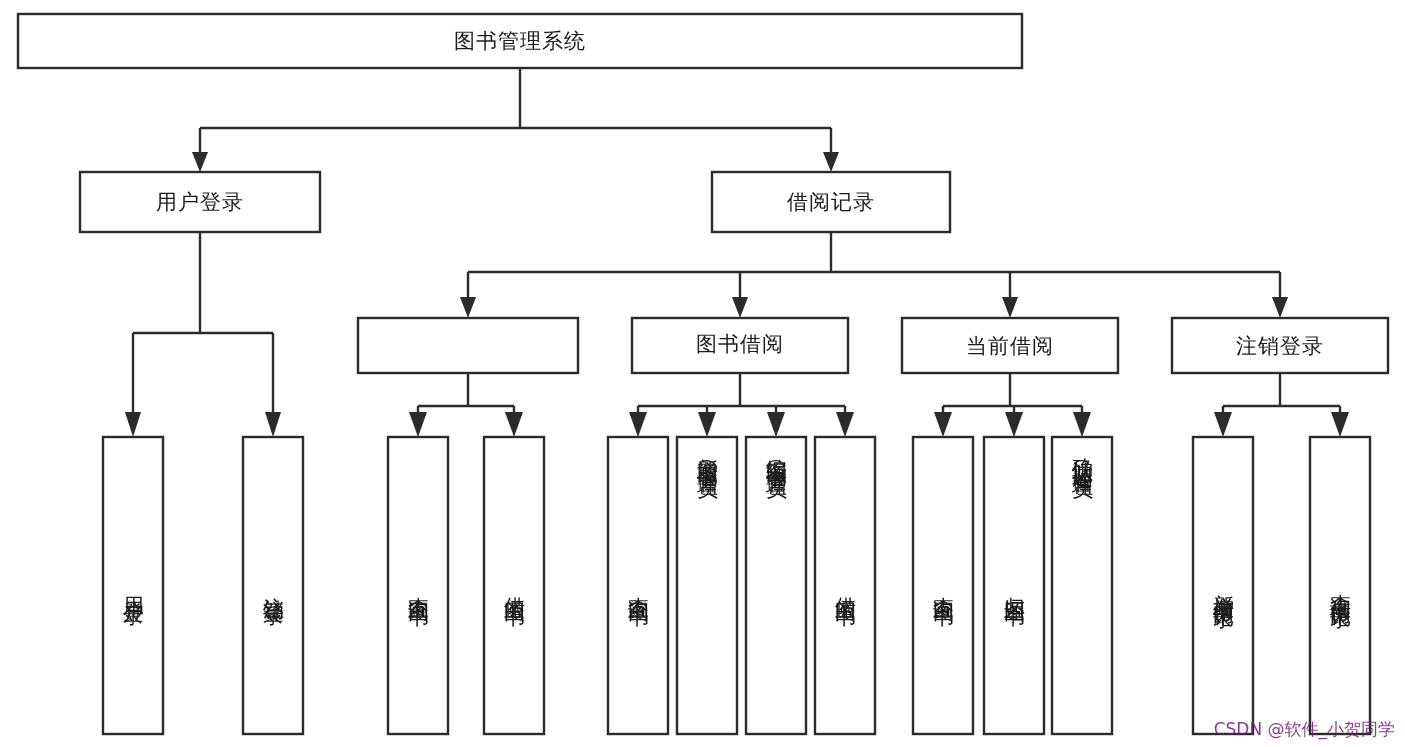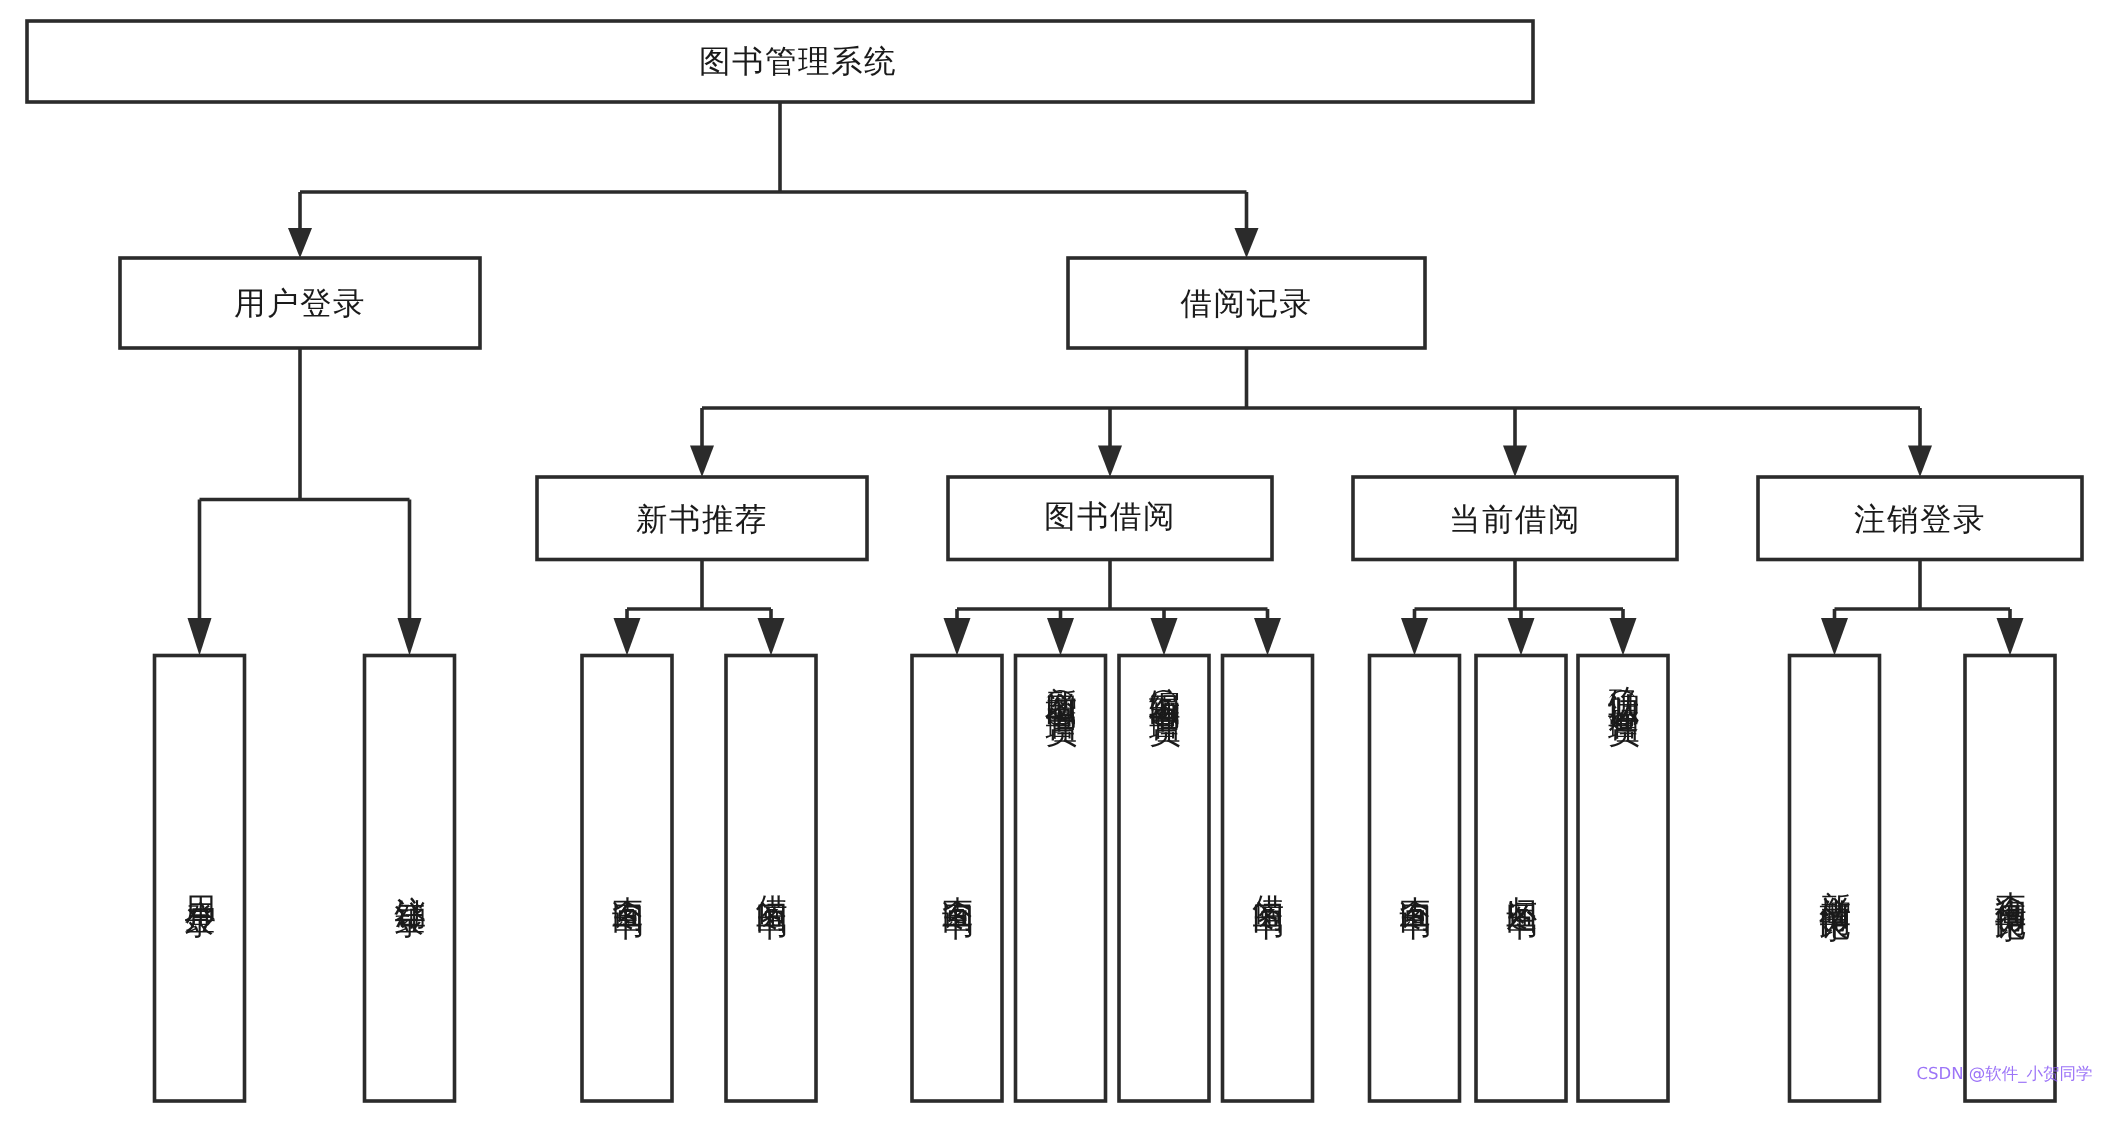--- a/index.html
+++ b/index.html
@@ -67,24 +67,24 @@
   .hlabel-text {
     font-family: "DejaVu Sans", "Liberation Sans", sans-serif;
     font-size: 21px;
     color: #1a1a1a;
     letter-spacing: 1px;
     white-space: nowrap;
   }
   .watermark {
     position: absolute;
     right: 10px;
-    bottom: 24px;
-    font-family: "DejaVu Sans", "Liberation Sans", sans-serif;
-    font-size: 11px;
-    color: #8b5cf6;
+    bottom: 6px;
+    font-family: "DejaVu Sans", "Liberation Sans", sans-serif;
+    font-size: 17px;
+    color: #701a75;
     opacity: 0.85;
     white-space: nowrap;
     pointer-events: none;
   }
 </style>
 </head>
 <body>
 
 <div id="diagram-root">
 
@@ -175,35 +175,32 @@
 
     <path class="connector" d="M 1280 373 L 1280 406"></path>
     <path class="connector" d="M 1223 406 L 1340 406"></path>
     <path class="connector" d="M 1223 406 L 1223 420"></path>
     <polygon class="arrow-head" points="1214,412 1232,412 1223,437"></polygon>
     <path class="connector" d="M 1340 406 L 1340 420"></path>
     <polygon class="arrow-head" points="1331,412 1349,412 1340,437"></polygon>
 
   </svg>
 
-  <div class="hlabel-wrap" style="left:18px; top:14px; width:1004px; height:54px;padding-left:12px;">
+  <div class="hlabel-wrap" style="left:18px; top:14px; width:1004px; height:54px;">
     <span class="hlabel-text">图书管理系统</span>
   </div>
 
   <div class="hlabel-wrap" style="left:80px; top:172px; width:240px; height:60px;">
     <span class="hlabel-text">用户登录</span>
   </div>
 
   <div class="hlabel-wrap" style="left:712px; top:172px; width:238px; height:60px;">
     <span class="hlabel-text">借阅记录</span>
   </div>
 
-  <div class="hlabel-wrap" style="left:358px; top:318px; width:220px; height:55px;">
-    <span class="hlabel-text">新书推荐</span>
-  </div>
 
   <div class="hlabel-wrap" style="left:632px; top:318px; width:216px; height:51px;">
     <span class="hlabel-text">图书借阅</span>
   </div>
 
   <div class="hlabel-wrap" style="left:902px; top:318px; width:216px; height:55px;align-items:center;">
     <span class="hlabel-text">当前借阅</span>
   </div>
 
   <div class="hlabel-wrap" style="left:1172px; top:318px; width:216px; height:55px;">

